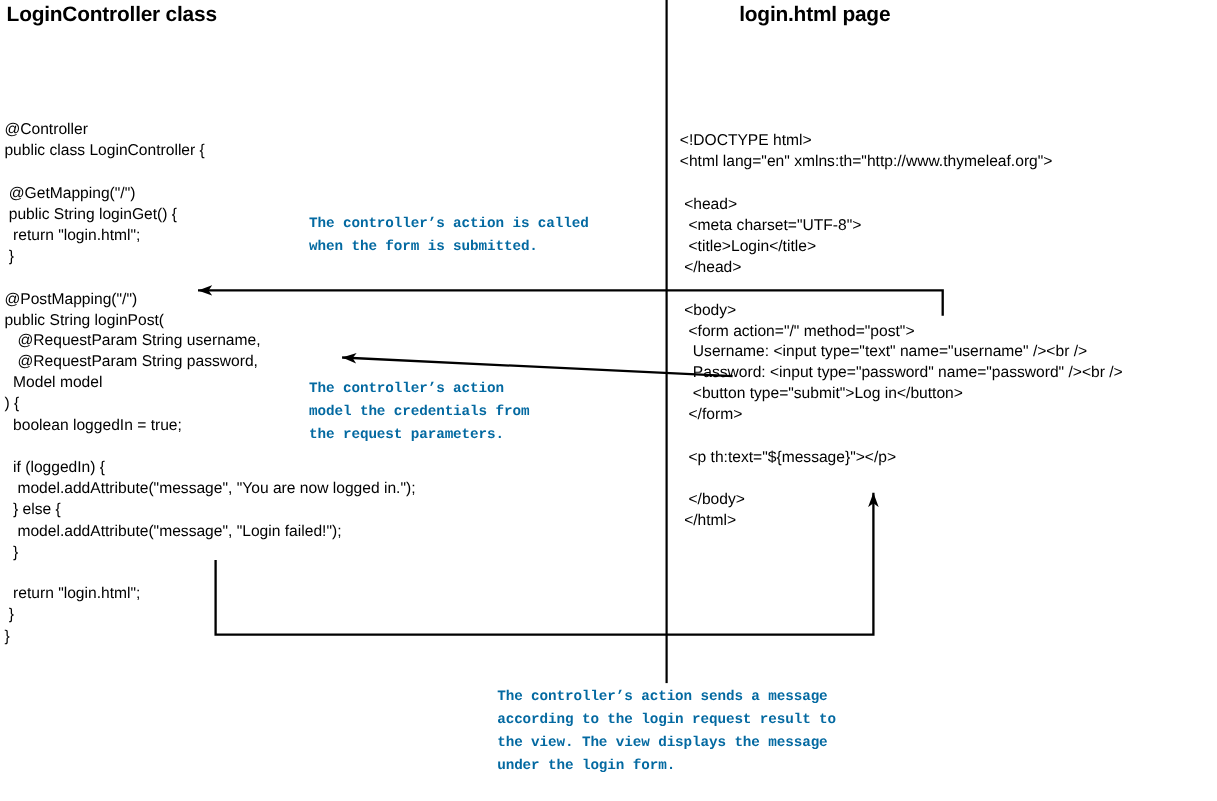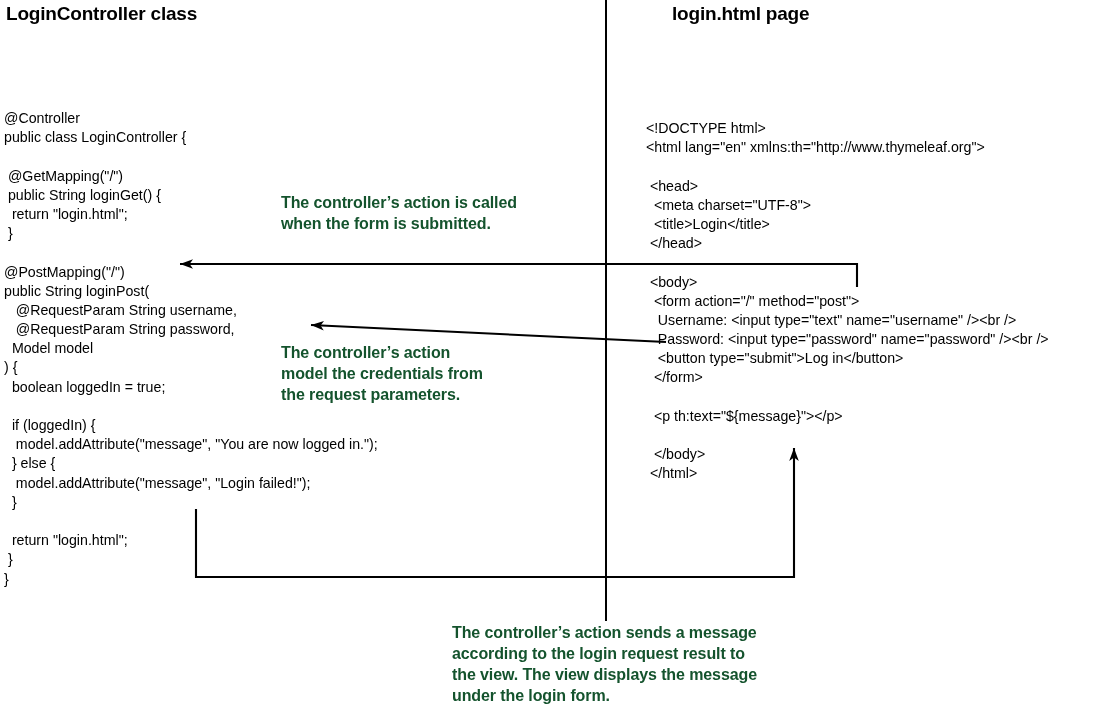--- a/index.html
+++ b/index.html
@@ -40,33 +40,33 @@
 
   
   .code {
     position: absolute;
     font-family: "Liberation Sans", sans-serif;
     font-size: 14.2px;
     line-height: 19.2px;
     white-space: pre;
   }
   #code-left  { left: 4px;   top: 109px; }
-  #code-right { left: 646px; top: 119px; }
+  #code-right { left: 618px; top: 119px; }
   .code .ln { display: block; height: 19.2px; white-space: pre; }
   .code .ln.blank { }
   .code b { font-weight: normal; }
 
   
   .callout {
     position: absolute;
-    font-family: Liberation Sans, sans-serif;
+    font-family: Liberation Mono, monospace;
     font-weight: bold;
-    font-size: 16px;
+    font-size: 13px;
     line-height: 21px;
-    color: #14532d;
+    color: #0369a1;
     white-space: pre-line;
     letter-spacing: -0.1px;
   }
   #callout-1 { left: 281px; top: 192px; }
   #callout-2 { left: 281px; top: 342px; }
   #callout-3 { left: 452px; top: 622px; }
 
   
   #connectors {
     position: absolute;

